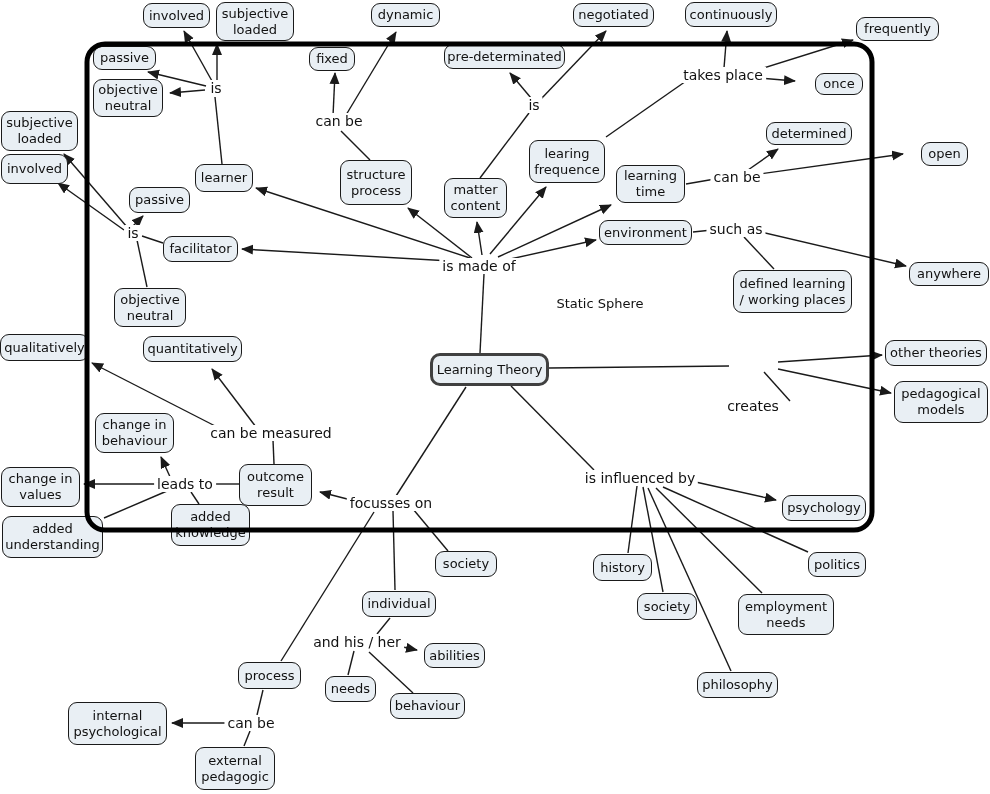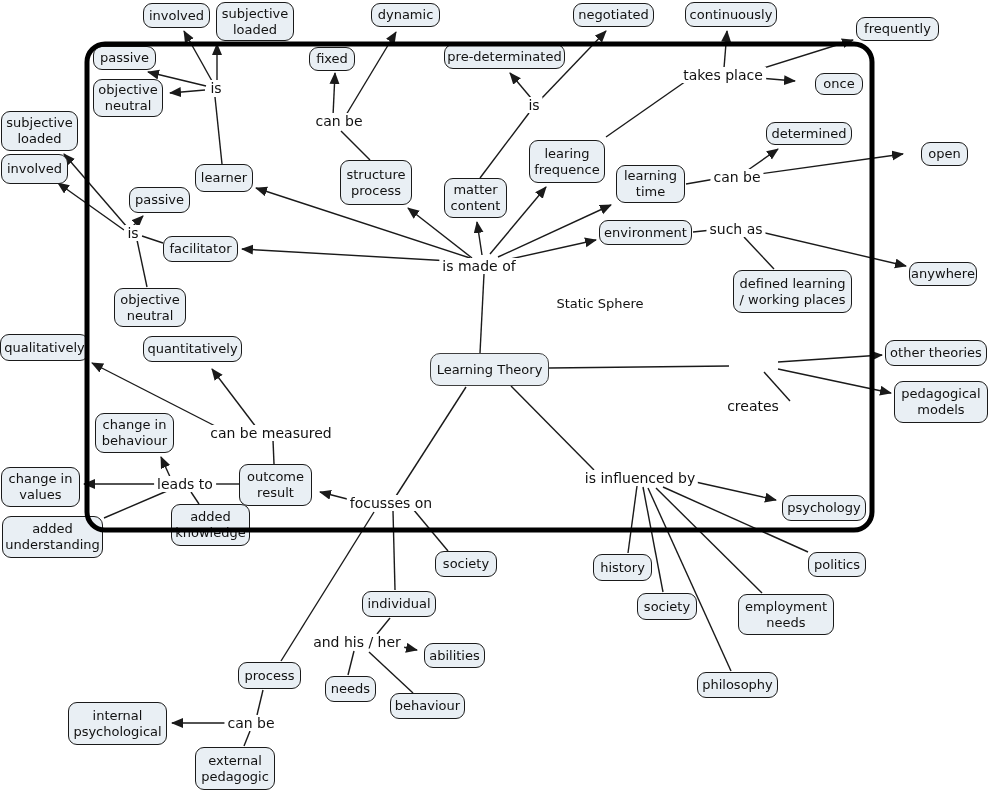--- a/index.html
+++ b/index.html
@@ -5,21 +5,21 @@
   html,body{margin:0;padding:0;background:#ffffff;}
   .canvas{position:relative;width:990px;height:794px;background:#ffffff;overflow:hidden;
           font-family:"DejaVu Sans","Liberation Sans",sans-serif;}
   svg.layer{position:absolute;left:0;top:0;width:990px;height:794px;}
   #edges-svg{z-index:1;}
   #nodes-layer,#labels-layer{position:absolute;left:0;top:0;width:990px;height:794px;z-index:2;}
   #overlay-svg{z-index:3;pointer-events:none;}
   .node{position:absolute;box-sizing:border-box;display:flex;align-items:center;justify-content:center;
         background:#e9eff4;border:1.5px solid #1a1a1a;border-radius:9px;
         font-size:13px;color:#111;text-align:center;white-space:pre-line;line-height:1.2;padding:1px 2px;}
-  .root-node{border:1px solid #404040;border-radius:10px;background:#e9eff4;}
+  .root-node{border:3px solid #404040;border-radius:10px;background:#e9eff4;}
   .link-label{position:absolute;transform:translate(-50%,-50%);background:#ffffff;
               font-size:14px;color:#111;padding:0 3px;white-space:nowrap;z-index:2;}
   .plain-label{position:absolute;transform:translate(-50%,-50%);font-size:13px;color:#111;
                white-space:nowrap;z-index:2;background:#fff;padding:0 2px;}
   line.edge{stroke:#1a1a1a;stroke-width:1.4;}
   #sphere-border{fill:none;stroke:#000;stroke-width:5;}
 </style>
 </head>
 <body>
 
@@ -121,21 +121,21 @@
       <div class="node" style="left: 529px; top: 140px; width: 76px; height: 43px;">learing
 frequence</div>
       <div class="node" style="left: 616px; top: 165px; width: 69px; height: 38px;">learning
 time</div>
       <div class="node" style="left: 599px; top: 220px; width: 93px; height: 25px;">environment</div>
       <div class="node" style="left: 799px; top: 73px; width: 48px; height: 22px; margin-left: 16px;">once</div>
       <div class="node" style="left: 766px; top: 122px; width: 86px; height: 23px;">determined</div>
       <div class="node" style="left: 907px; top: 142px; width: 47px; height: 24px; margin-left: 14px;">open</div>
       <div class="node" style="left: 733px; top: 270px; width: 119px; height: 43px;">defined learning
 / working places</div>
-      <div class="node" style="left: 909px; top: 262px; width: 68px; height: 24px;">anywhere</div>
+      <div class="node" style="left: 909px; top: 262px; width: 80px; height: 24px;">anywhere</div>
       <div class="node" style="left: 1px; top: 111px; width: 77px; height: 40px;">subjective
 loaded</div>
       <div class="node" style="left: 1px; top: 154px; width: 67px; height: 30px;">involved</div>
       <div class="node" style="left: 0px; top: 334px; width: 89px; height: 27px;">qualitatively</div>
       <div class="node" style="left: 114px; top: 288px; width: 72px; height: 39px;">objective
 neutral</div>
       <div class="node" style="left: 143px; top: 336px; width: 99px; height: 26px;">quantitatively</div>
       <div class="node" style="left: 95px; top: 413px; width: 79px; height: 40px;">change in
 behaviour</div>
       <div class="node" style="left: 239px; top: 464px; width: 73px; height: 42px;">outcome

